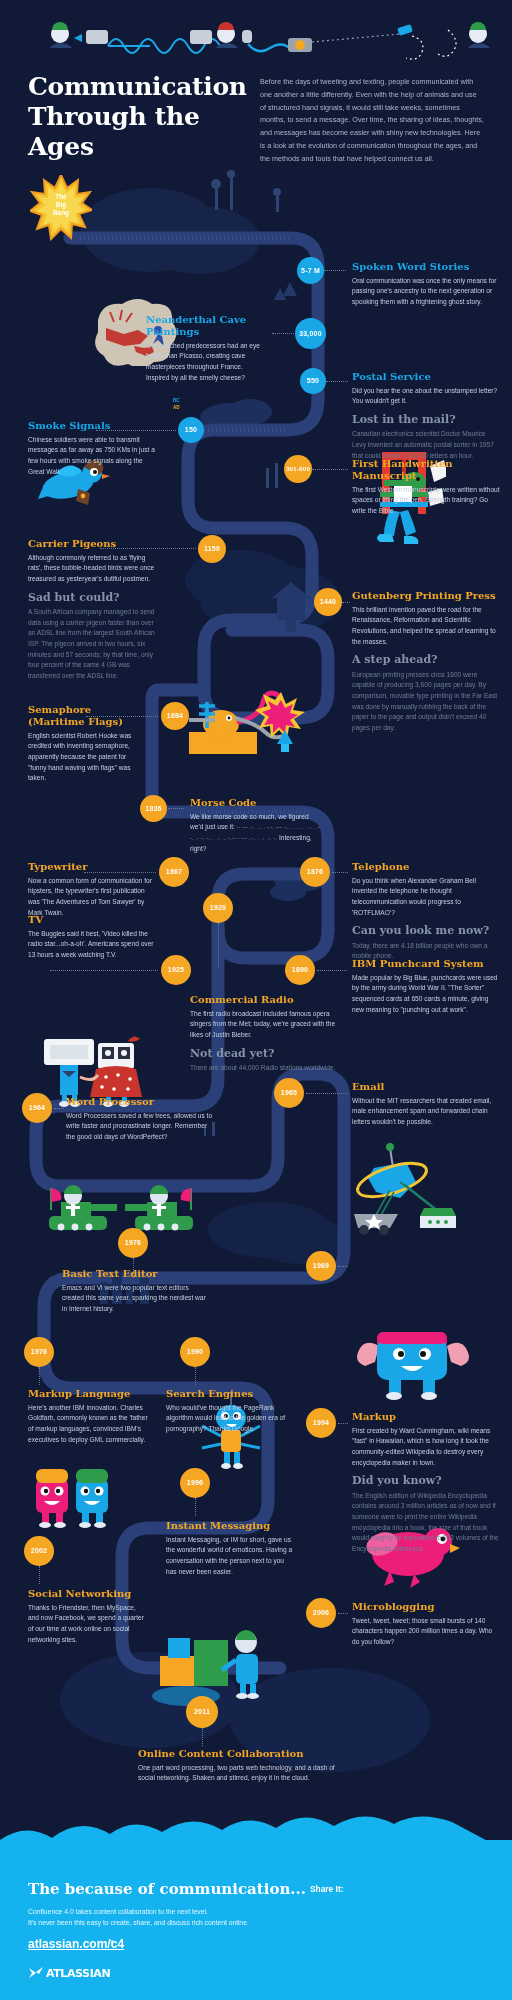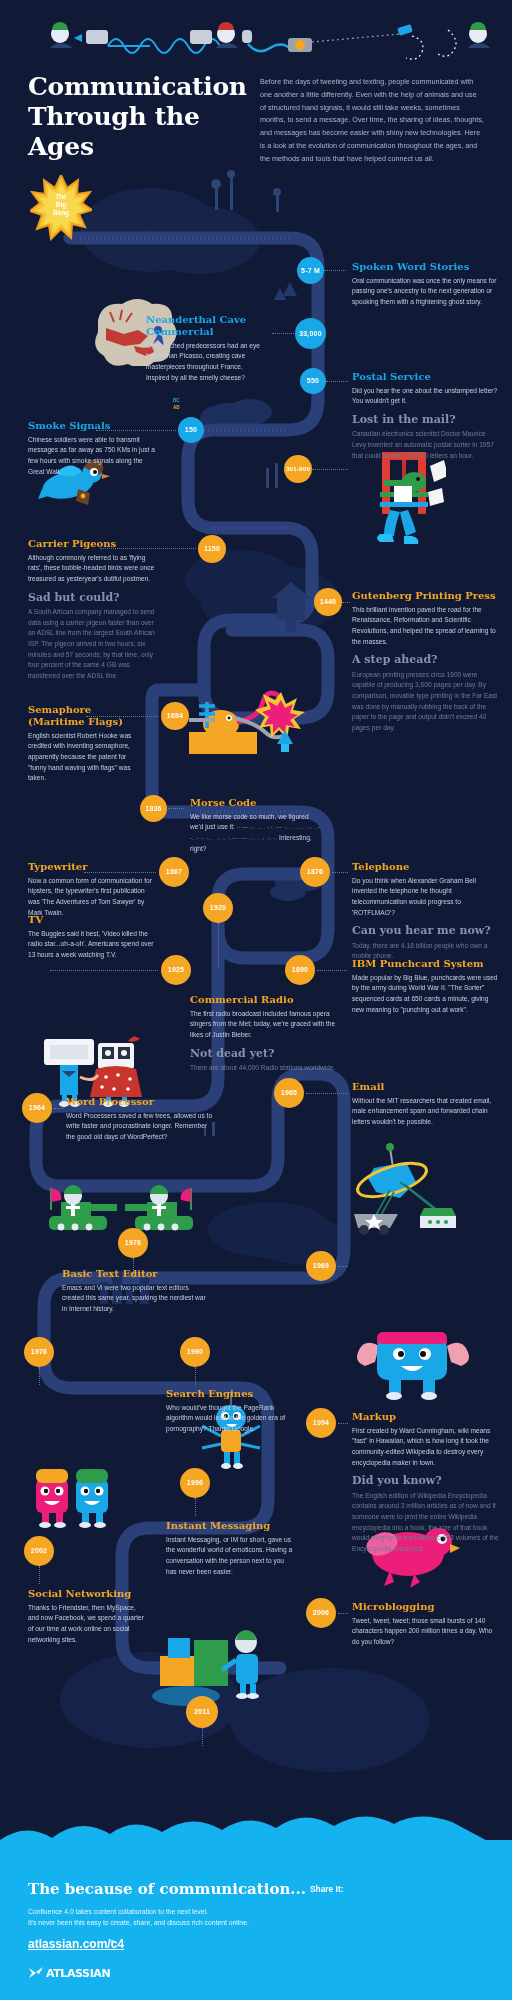--- a/index.html
+++ b/index.html
@@ -398,21 +398,21 @@
   <div class="node blue" style="left:297px;top:257px;width:27px;height:27px">5-7 M</div>
   <div class="dots" style="left:324px;top:270px;width:22px"></div>
   <div class="entry" style="left:352px;top:261px;width:146px">
     <div class="e-title blue">Spoken Word Stories</div>
     <div class="e-body">Oral communication was once the only means for passing one's ancestry to the next generation or spooking them with a frightening ghost story.</div>
   </div>
 
   <div class="node blue" style="left:295px;top:318px;width:31px;height:31px">33,000</div>
   <div class="dots" style="left:272px;top:333px;width:22px"></div>
   <div class="entry" style="left:146px;top:314px;width:122px;text-align:left">
-    <div class="e-title blue">Neanderthal Cave Commercial</div>
+    <div class="e-title blue">Neanderthal Cave Paintings</div>
     <div class="e-body">Our hunched predecessors had an eye better than Picasso, creating cave masterpieces throughout France. Inspired by all the smelly cheese?</div>
   </div>
 
   <div class="node blue" style="left:300px;top:368px;width:26px;height:26px">550</div>
   <div class="dots" style="left:326px;top:381px;width:22px"></div>
   <div class="entry" style="left:352px;top:371px;width:148px">
     <div class="e-title blue">Postal Service</div>
     <div class="e-body">Did you hear the one about the unstamped letter? You wouldn't get it.</div>
     <div class="e-sub">Lost in the mail?</div>
     <div class="e-subbody">Canadian electronics scientist Doctor Maurice Levy invented an automatic postal sorter in 1957 that could handle 200,000 letters an hour.</div>
@@ -421,20 +421,24 @@
   <div class="node blue" style="left:178px;top:296px;width:0;height:0"></div>
   <div class="node blue" style="left:178px;top:417px;width:26px;height:26px">150</div>
   <div class="dots" style="left:96px;top:430px;width:80px"></div>
   <div class="entry" style="left:28px;top:420px;width:128px">
     <div class="e-title blue">Smoke Signals</div>
     <div class="e-body">Chinese soldiers were able to transmit messages as far away as 750 KMs in just a few hours with smoke signals along the Great Wall.</div>
   </div>
 
   <div class="node orange" style="left:284px;top:455px;width:28px;height:28px;font-size:6.2px">301-800</div>
   <div class="dots" style="left:312px;top:469px;width:36px"></div>
+  <div class="entry" style="left:352px;top:458px;width:148px">
+    <div class="e-title orange">First Handwritten Manuscript</div>
+    <div class="e-body">The first Western manuscripts were written without spaces or lifting the pen. Strength training? Go write the Bible.</div>
+  </div>
 
   <div class="node orange" style="left:198px;top:535px;width:28px;height:28px">1150</div>
   <div class="dots" style="left:100px;top:548px;width:96px"></div>
   <div class="entry" style="left:28px;top:538px;width:130px">
     <div class="e-title orange">Carrier Pigeons</div>
     <div class="e-body">Although commonly referred to as 'flying rats', these bobble-headed birds were once treasured as yesteryear's dutiful postmen.</div>
     <div class="e-sub">Sad but could?</div>
     <div class="e-subbody">A South African company managed to send data using a carrier pigeon faster than over an ADSL line from the largest South African ISP. The pigeon arrived in two hours, six minutes and 57 seconds; by that time, only four percent of the same 4 GB was transferred over the ADSL line.</div>
   </div>
 
@@ -470,21 +474,21 @@
   <div class="entry" style="left:28px;top:861px;width:124px">
     <div class="e-title orange">Typewriter</div>
     <div class="e-body">Now a common form of communication for hipsters, the typewriter's first publication was 'The Adventures of Tom Sawyer' by Mark Twain.</div>
   </div>
 
   <div class="node orange" style="left:300px;top:857px;width:30px;height:30px">1876</div>
   <div class="dots" style="left:332px;top:872px;width:16px"></div>
   <div class="entry" style="left:352px;top:861px;width:148px">
     <div class="e-title orange">Telephone</div>
     <div class="e-body">Do you think when Alexander Graham Bell invented the telephone he thought telecommunication would progress to 'ROTFLMAO'?</div>
-    <div class="e-sub">Can you hear me now?</div>
+    <div class="e-sub">Can you look me now?</div>
     <div class="e-subbody">Today, there are 4.18 billion people who own a mobile phone.</div>
   </div>
 
   <div class="node orange" style="left:203px;top:893px;width:30px;height:30px">1920</div>
   <div class="dots v" style="left:218px;top:923px;height:44px"></div>
   <div class="entry" style="left:190px;top:994px;width:148px">
     <div class="e-title orange">Commercial Radio</div>
     <div class="e-body">The first radio broadcast included famous opera singers from the Met; today, we're graced with the likes of Justin Bieber.</div>
     <div class="e-sub">Not dead yet?</div>
     <div class="e-subbody">There are about 44,000 Radio stations worldwide.</div>
@@ -523,20 +527,24 @@
   <div class="entry" style="left:62px;top:1268px;width:148px">
     <div class="e-title orange">Basic Text Editor</div>
     <div class="e-body">Emacs and Vi were two popular text editors created this same year, sparking the nerdiest war in Internet history.</div>
   </div>
 
   <div class="node orange" style="left:306px;top:1251px;width:30px;height:30px">1969</div>
   <div class="dots" style="left:338px;top:1266px;width:10px"></div>
 
   <div class="node orange" style="left:24px;top:1337px;width:30px;height:30px">1976</div>
   <div class="dots v" style="left:39px;top:1367px;height:18px"></div>
+  <div class="entry" style="left:28px;top:1388px;width:120px">
+    <div class="e-title orange">Markup Language</div>
+    <div class="e-body">Here's another IBM innovation. Charles Goldfarb, commonly known as the 'father of markup languages, convinced IBM's executives to deploy GML commercially.</div>
+  </div>
 
   <div class="node orange" style="left:180px;top:1337px;width:30px;height:30px">1990</div>
   <div class="dots v" style="left:195px;top:1367px;height:18px"></div>
   <div class="entry" style="left:166px;top:1388px;width:120px">
     <div class="e-title orange">Search Engines</div>
     <div class="e-body">Who would've thought the PageRank algorithm would lead to the golden era of pornography? Thanks Google.</div>
   </div>
 
   <div class="node orange" style="left:306px;top:1408px;width:30px;height:30px">1994</div>
   <div class="dots" style="left:338px;top:1423px;width:10px"></div>
@@ -563,20 +571,24 @@
 
   <div class="node orange" style="left:306px;top:1598px;width:30px;height:30px">2006</div>
   <div class="dots" style="left:338px;top:1613px;width:10px"></div>
   <div class="entry" style="left:352px;top:1601px;width:148px">
     <div class="e-title orange">Microblogging</div>
     <div class="e-body">Tweet, tweet, tweet; those small bursts of 140 characters happen 200 million times a day. Who do you follow?</div>
   </div>
 
   <div class="node orange" style="left:186px;top:1696px;width:32px;height:32px">2011</div>
   <div class="dots v" style="left:202px;top:1728px;height:18px"></div>
+  <div class="entry" style="left:138px;top:1748px;width:210px">
+    <div class="e-title orange">Online Content Collaboration</div>
+    <div class="e-body">One part word processing, two parts web technology, and a dash of social networking. Shaken and stirred, enjoy it in the cloud.</div>
+  </div>
 
   <div class="footer">
     <svg class="f-wave" viewBox="0 0 512 40" preserveAspectRatio="none">
       <path d="M 0 40 L 0 26 q 26 -18 52 -2 q 28 -22 58 -4 q 24 -18 52 -2 q 30 -20 60 -2 q 26 -18 54 -2 q 28 -20 58 -2 q 30 -18 60 -2 q 24 -14 58 -2 L 512 40 Z" fill="#14b3ef"></path>
     </svg>
     <div class="f-title">The because of communication...</div>
     <div class="f-share">Share It:</div>
     <div class="f-line1">Confluence 4.0 takes content collaboration to the next level.</div>
     <div class="f-line2">It's never been this easy to create, share, and discuss rich content online.</div>
     <a href="#" class="f-link">atlassian.com/c4</a>

